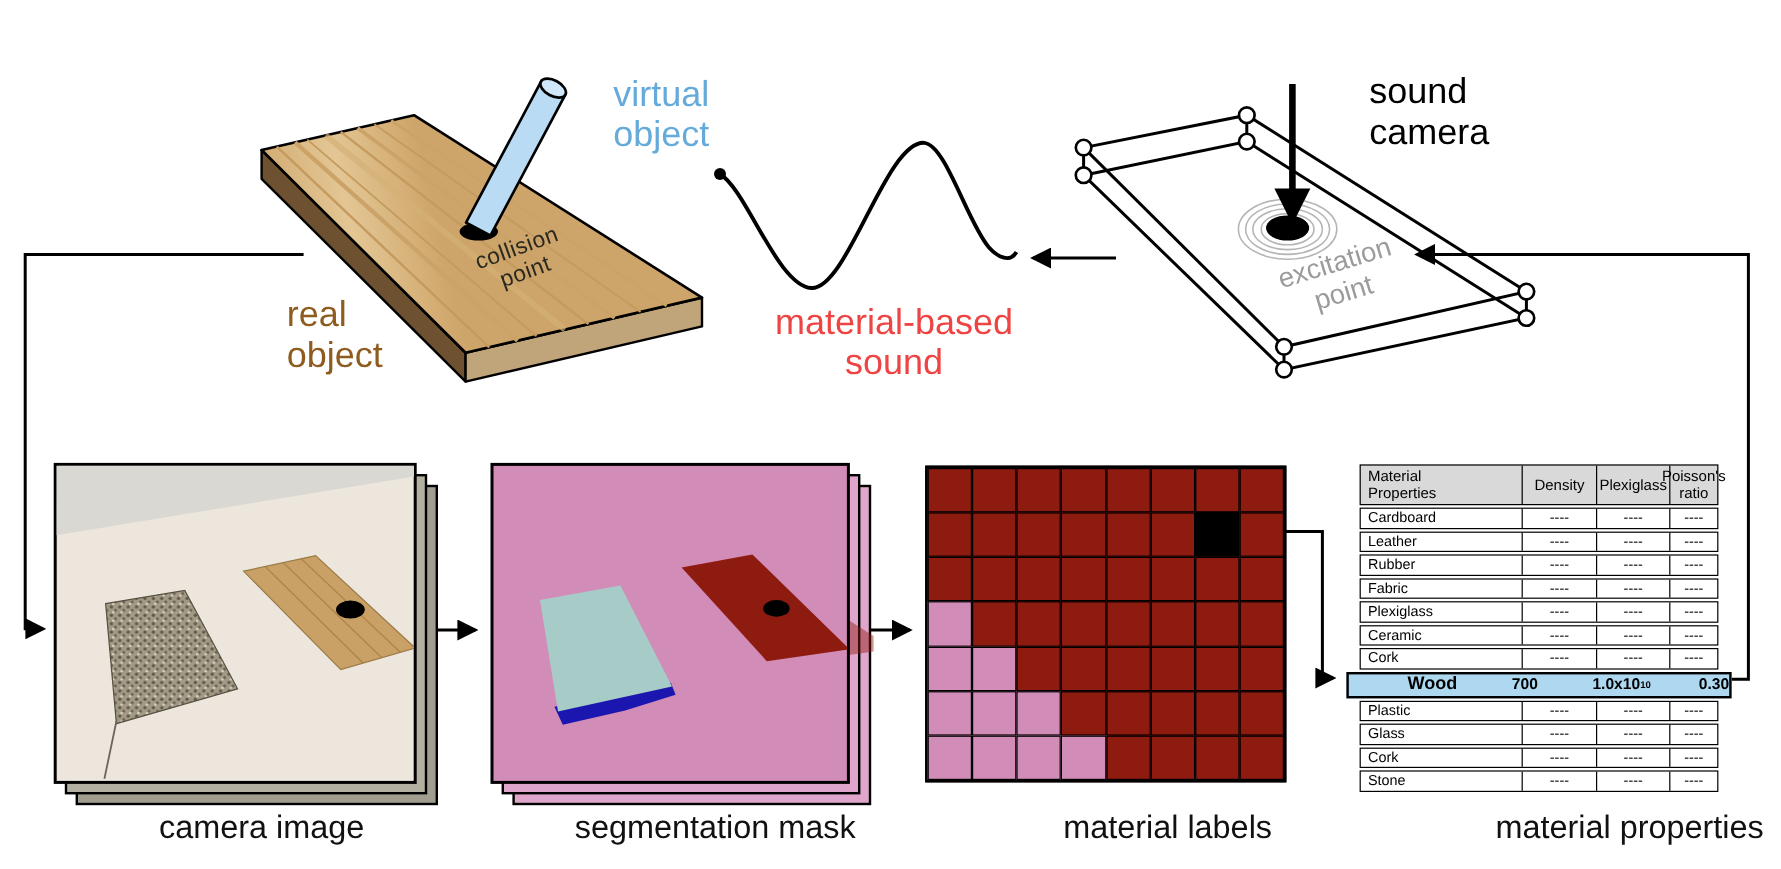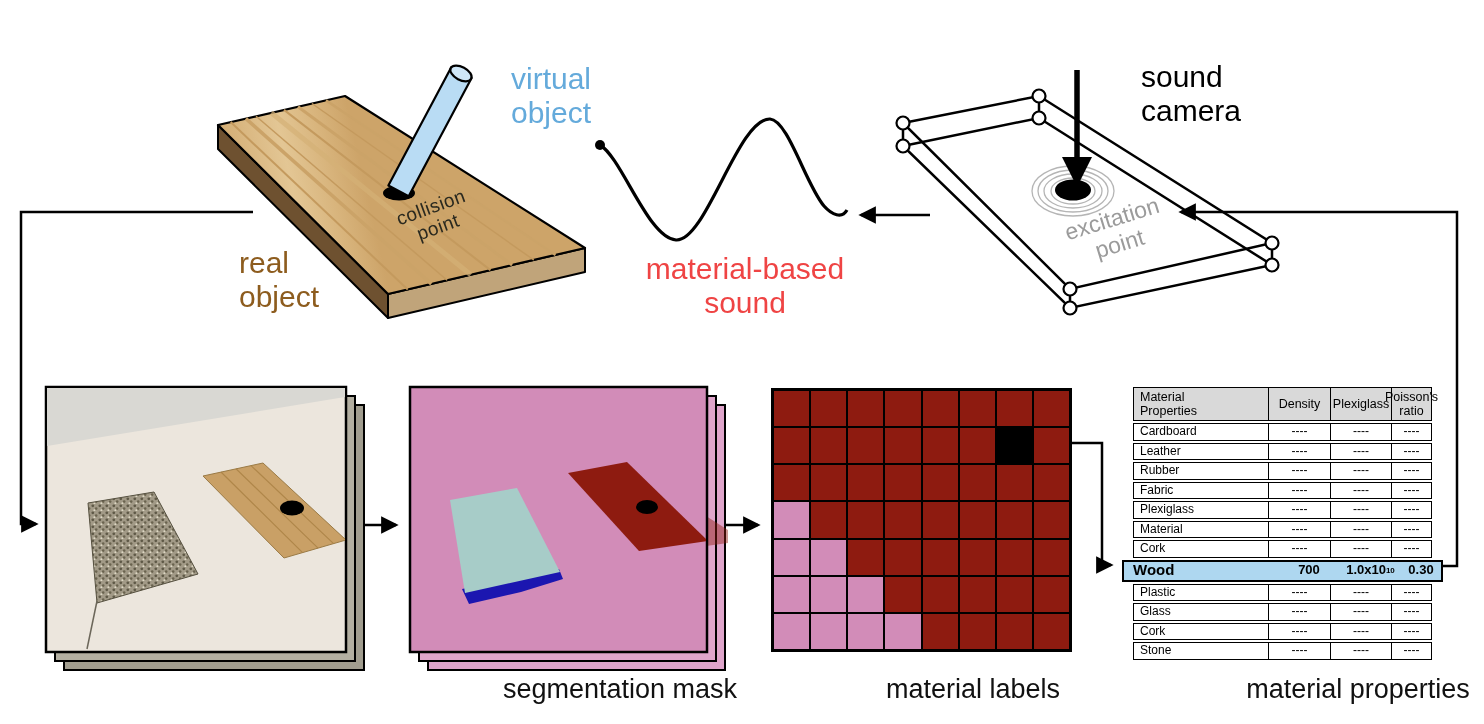--- a/index.html
+++ b/index.html
@@ -11,21 +11,21 @@
   .virtual{left:511px;top:62px;color:#64aadb;font-size:30px;}
   .real{left:239px;top:246px;color:#8d5c1e;font-size:30px;}
   .soundmodel{left:1141px;top:60px;color:#000;font-size:30px;}
   .mbsound{left:595px;top:252px;width:300px;text-align:center;color:#ef4444;font-size:30px;}
   .collision{left:352px;top:196px;width:165px;text-align:center;color:#2a291f;font-size:19px;
              transform:rotate(-20deg);letter-spacing:.5px;}
   .excitation{left:1026px;top:206px;width:180px;text-align:center;color:#9b9b9b;font-size:23px;
              transform:rotate(-17deg);}
   .caption{position:absolute;top:674px;z-index:3;text-align:center;font-size:27px;color:#111;}
   .cap-cam{left:108px;width:220px;}
-  .cap-seg{left:480px;width:280px;}
+  .cap-seg{left:456px;width:280px;}
   .cap-lab{left:863px;width:220px;}
   .cap-prop{left:1228px;width:260px;}
 
   
   #mgrid{position:absolute;left:771px;top:388px;width:301px;height:264px;z-index:2;
          box-sizing:border-box;border:2.5px solid #000;display:grid;
          grid-template-columns:repeat(8,1fr);grid-template-rows:repeat(7,1fr);background:#000;}
   .gcell{border:1.5px solid #000;box-sizing:border-box;}
 
   
@@ -34,21 +34,21 @@
         background:#fff;box-sizing:border-box;font-size:12px;color:#000;}
   .thead{height:34px;background:#d9d9d9;font-size:12.5px;}
   .tcell{display:flex;align-items:center;justify-content:center;border-left:1.5px solid #000;
          box-sizing:border-box;text-align:center;line-height:1.12;}
   .tcell:first-child{border-left:none;}
   .tname{flex:1;justify-content:flex-start;padding-left:6px;text-align:left;}
   .thead .tname{padding-right:26px;}
   .tcell.c1{width:62px;} .tcell.c2{width:61px;} .tcell.c3{width:40px;}
   .twood{width:321px;margin-left:0;height:22px;border:2.5px solid #000;background:#aed7f0;
          font-weight:bold;font-size:13px;}
-  .twood .tcell{border-left:none;}
+  .twood .tcell{border-left:none;margin-left:40px;}
   .twood .tname{font-size:15px;padding-left:9px;}
   sup{font-size:8px;line-height:0;}
 </style>
 </head>
 <body>
 
 <div id="canvas">
 
   <svg id="shapes" width="1484" height="724" viewBox="0 0 1484 724">
     <defs>
@@ -187,20 +187,21 @@
   </div>
   <div class="lbl excitation">
     <div>excitation</div>
     <div>point</div>
   </div>
   <div class="lbl mbsound">
     <div>material-based</div>
     <div>sound</div>
   </div>
 
+  <div class="caption cap-cam">camera image</div>
   <div class="caption cap-seg">segmentation mask</div>
   <div class="caption cap-lab">material labels</div>
   <div class="caption cap-prop">material properties</div>
 
   <div id="mgrid">
       <div class="gcell" style="background: rgb(142, 27, 16);"></div>
       <div class="gcell" style="background: rgb(142, 27, 16);"></div>
       <div class="gcell" style="background: rgb(142, 27, 16);"></div>
       <div class="gcell" style="background: rgb(142, 27, 16);"></div>
       <div class="gcell" style="background: rgb(142, 27, 16);"></div>
@@ -298,21 +299,21 @@
       </div>
       <div class="trow">
         <div class="tcell tname">Plexiglass</div>
         <div class="tcell c1">----</div>
         <div class="tcell c2">
           <span>----</span>
         </div>
         <div class="tcell c3">----</div>
       </div>
       <div class="trow">
-        <div class="tcell tname">Material</div>
+        <div class="tcell tname">Ceramic</div>
         <div class="tcell c1">----</div>
         <div class="tcell c2">
           <span>----</span>
         </div>
         <div class="tcell c3">----</div>
       </div>
       <div class="trow">
         <div class="tcell tname">Cork</div>
         <div class="tcell c1">----</div>
         <div class="tcell c2">

